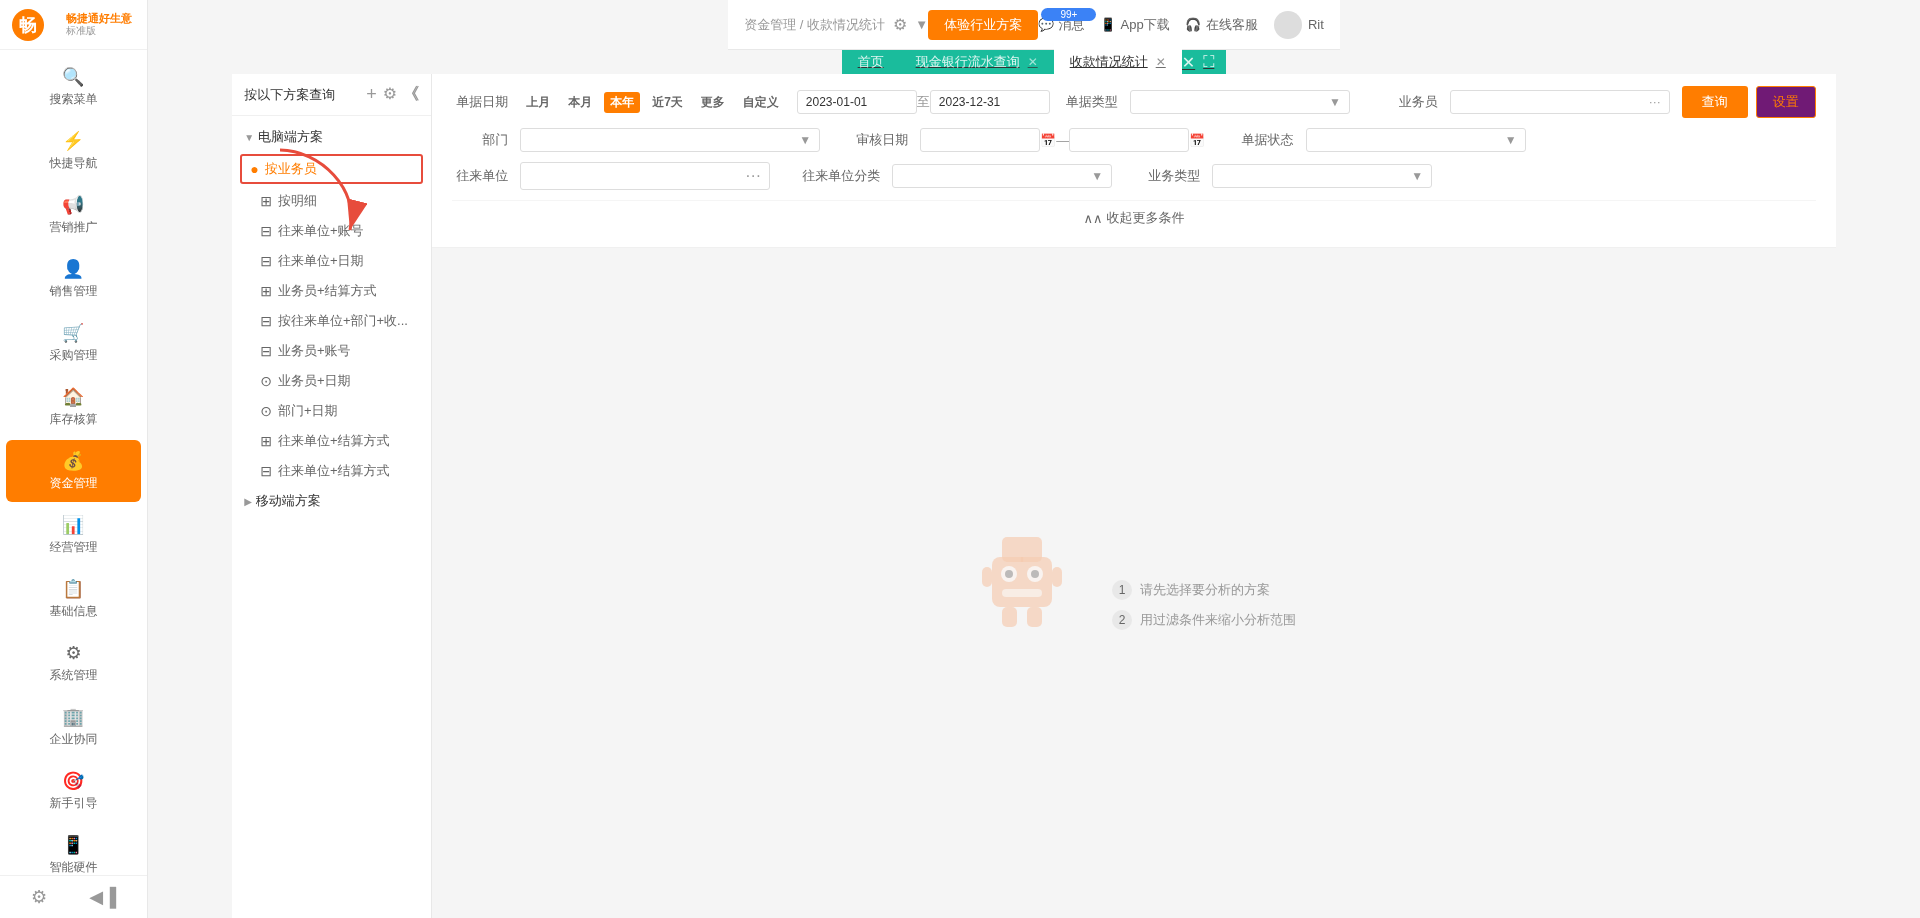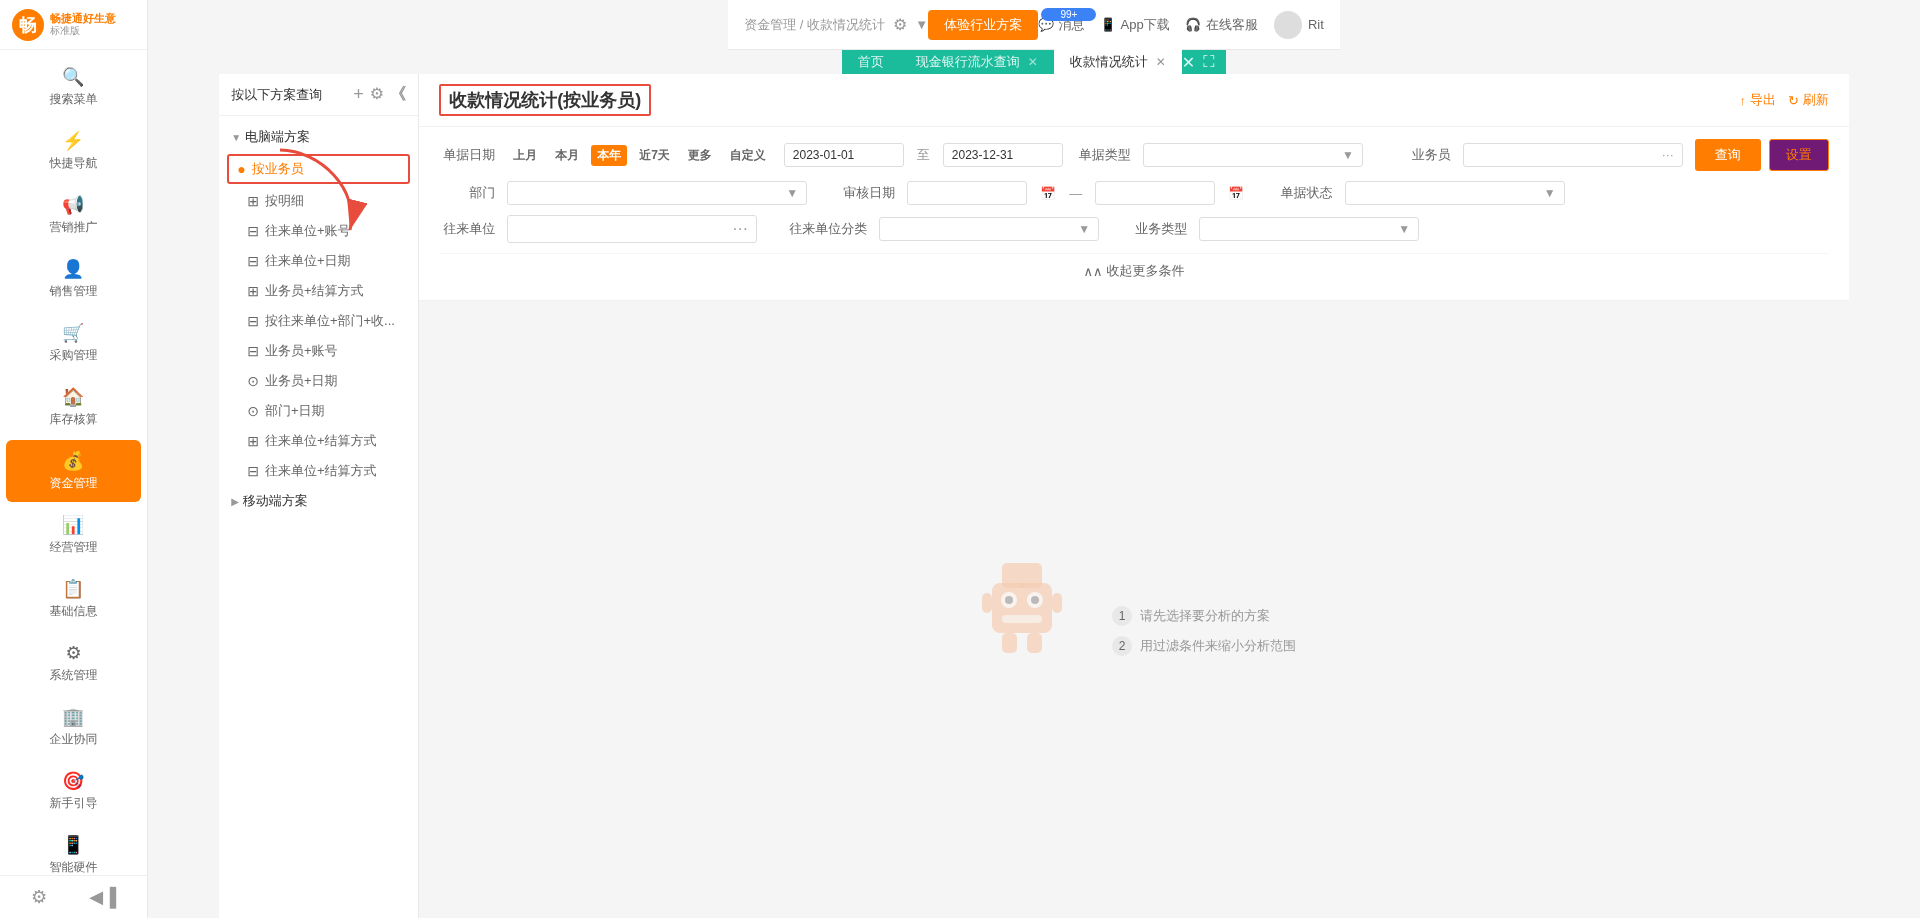--- a/index.html
+++ b/index.html
@@ -5,21 +5,21 @@
     * { box-sizing: border-box; margin: 0; padding: 0; }
     body { font-family: 'Microsoft YaHei', Arial, sans-serif; font-size: 13px; background: #f5f5f5; color: #333; overflow: hidden; }
 
     
     .app-container { display: flex; height: 918px; width: 1920px; }
 
     
     .sidebar { width: 148px; background: #fff; display: flex; flex-direction: column; border-right: 1px solid #e8e8e8; flex-shrink: 0; }
     .sidebar-logo { height: 50px; display: flex; align-items: center; padding: 0 12px; border-bottom: 1px solid #f0f0f0; background: #fff; }
     .sidebar-logo-icon { width: 32px; height: 32px; background: #ff7d00; border-radius: 50%; display: flex; align-items: center; justify-content: center; color: #fff; font-size: 18px; font-weight: bold; }
-    .sidebar-logo-text { margin-left: 6px; font-size: 12px; color: #666; line-height: 1.2; }
+    .sidebar-logo-text { margin-left: 22px; font-size: 12px; color: #666; line-height: 1.2; }
     .sidebar-logo-badge { font-size: 10px; color: #999; }
 
     .sidebar-nav { flex: 1; overflow-y: auto; padding: 4px 0; }
     .sidebar-item { display: flex; flex-direction: column; align-items: center; padding: 10px 4px; cursor: pointer; color: #666; font-size: 12px; border-radius: 4px; margin: 2px 6px; }
     .sidebar-item.active { background: #ff7d00; color: #fff; border-radius: 6px; }
     .sidebar-item .icon { font-size: 18px; margin-bottom: 3px; }
 
     .sidebar-footer { padding: 10px; display: flex; justify-content: space-around; border-top: 1px solid #f0f0f0; }
     .sidebar-footer-btn { color: #999; font-size: 18px; cursor: pointer; }
 
@@ -32,21 +32,21 @@
     .breadcrumb-path { color: #999; font-size: 13px; }
     .header-gear { color: #999; font-size: 16px; cursor: pointer; }
     .top-header-center { }
     .trial-btn { background: #ff7d00; color: #fff; border: none; border-radius: 4px; padding: 6px 16px; cursor: pointer; font-size: 13px; }
     .top-header-right { display: flex; align-items: center; gap: 16px; color: #666; font-size: 13px; }
     .msg-badge { position: relative; display: flex; align-items: center; gap: 4px; cursor: pointer; }
     .badge-dot { background: #3b82f6; color: #fff; border-radius: 10px; font-size: 10px; padding: 1px 19px; position: absolute; top: -8px; right: -12px; }
     .user-avatar { width: 28px; height: 28px; background: #ddd; border-radius: 50%; }
 
     
-    .tab-bar { height: 24px; background: #1abc9c; display: flex; align-items: center; padding: 0 0; position: relative; }
+    .tab-bar { height: 24px; background: #1abc9c; display: flex; align-items: center; padding: 0 0; position: relative; text-decoration: underline; }
     .tab-item { height: 40px; display: flex; align-items: center; padding: 0 16px; cursor: pointer; color: rgba(255,255,255,0.85); font-size: 13px; position: relative; }
     .tab-item.home { background: transparent; }
     .tab-item.active { background: #fff; color: #333; border-radius: 4px 4px 0 0; }
     .tab-item .tab-close { margin-left: 8px; font-size: 12px; opacity: 0.7; }
     .tab-item.active .tab-close { color: #666; }
     .tab-bar-actions { margin-left: auto; display: flex; align-items: center; gap: 8px; padding-right: 12px; }
     .tab-bar-action-btn { color: rgba(255,255,255,0.85); font-size: 16px; cursor: pointer; background: none; border: none; }
 
     
     .page-content { flex: 1; display: flex; overflow: hidden; }
@@ -82,21 +82,21 @@
     .filter-label { color: #666; font-size: 13px; white-space: nowrap; min-width: 56px; text-align: right; }
     .filter-date-group { display: flex; align-items: center; gap: 6px; font-weight: bold; }
     .date-shortcut { font-size: 12px; color: #666; cursor: pointer; padding: 2px 6px; }
     .date-shortcut.active { background: #ff7d00; color: #fff; border-radius: 3px; }
     .date-input { border: 1px solid #ddd; border-radius: 3px; padding: 4px 8px; font-size: 12px; color: #333; width: 120px; }
     .date-sep { color: #999; }
     .filter-select { border: 1px solid #ddd; border-radius: 3px; padding: 4px 8px; font-size: 13px; color: #333; min-width: 200px; display: flex; align-items: center; justify-content: space-between; cursor: pointer; background: #fff; }
     .filter-select .chevron { color: #999; font-size: 12px; }
     .filter-select-wide { min-width: 300px; }
     .filter-select-medium { min-width: 220px; }
-    .filter-input-group { display: flex; align-items: center; gap: 13px; }
+    .filter-input-group { display: flex; align-items: center; gap: 0; }
     .filter-more { color: #999; cursor: pointer; font-size: 16px; }
     .filter-actions { margin-left: auto; display: flex; gap: 8px; }
     .btn-query { background: #ff7d00; color: #fff; border: none; border-radius: 3px; padding: 6px 20px; cursor: pointer; font-size: 13px; }
     .btn-setting { background: #701a75; color: #ff7d00; border: 1px solid #ff7d00; border-radius: 3px; padding: 6px 16px; cursor: pointer; font-size: 13px; }
 
     .collapse-bar { display: flex; justify-content: center; align-items: center; padding: 8px; cursor: pointer; color: #666; font-size: 13px; gap: 4px; background: #fff; border-top: 1px solid #f5f5f5; }
 
     
     .content-area { flex: 1; background: #f5f5f5; display: flex; flex-direction: column; align-items: center; justify-content: center; overflow: hidden; }
     .empty-steps { }
@@ -293,33 +293,20 @@
             <div class="tree-group-header">
               <span class="arrow">▶</span>
               <span>移动端方案</span>
             </div>
           </div>
         </div>
       </div>
 
       <div class="right-panel">
 
-        <div class="page-title-bar">
-          <span class="page-title">收款情况统计(按业务员)</span>
-          <div class="page-title-actions">
-            <div class="export-btn">
-              <span>↑</span>
-              <span>导出</span>
-            </div>
-            <div class="refresh-btn">
-              <span>↻</span>
-              <span>刷新</span>
-            </div>
-          </div>
-        </div>
 
         <div class="filter-area">
 
           <div class="filter-row">
             <span class="filter-label">单据日期</span>
             <div class="filter-date-group">
               <span class="date-shortcut">上月</span>
               <span class="date-shortcut">本月</span>
               <span class="date-shortcut active">本年</span>
               <span class="date-shortcut">近7天</span>

